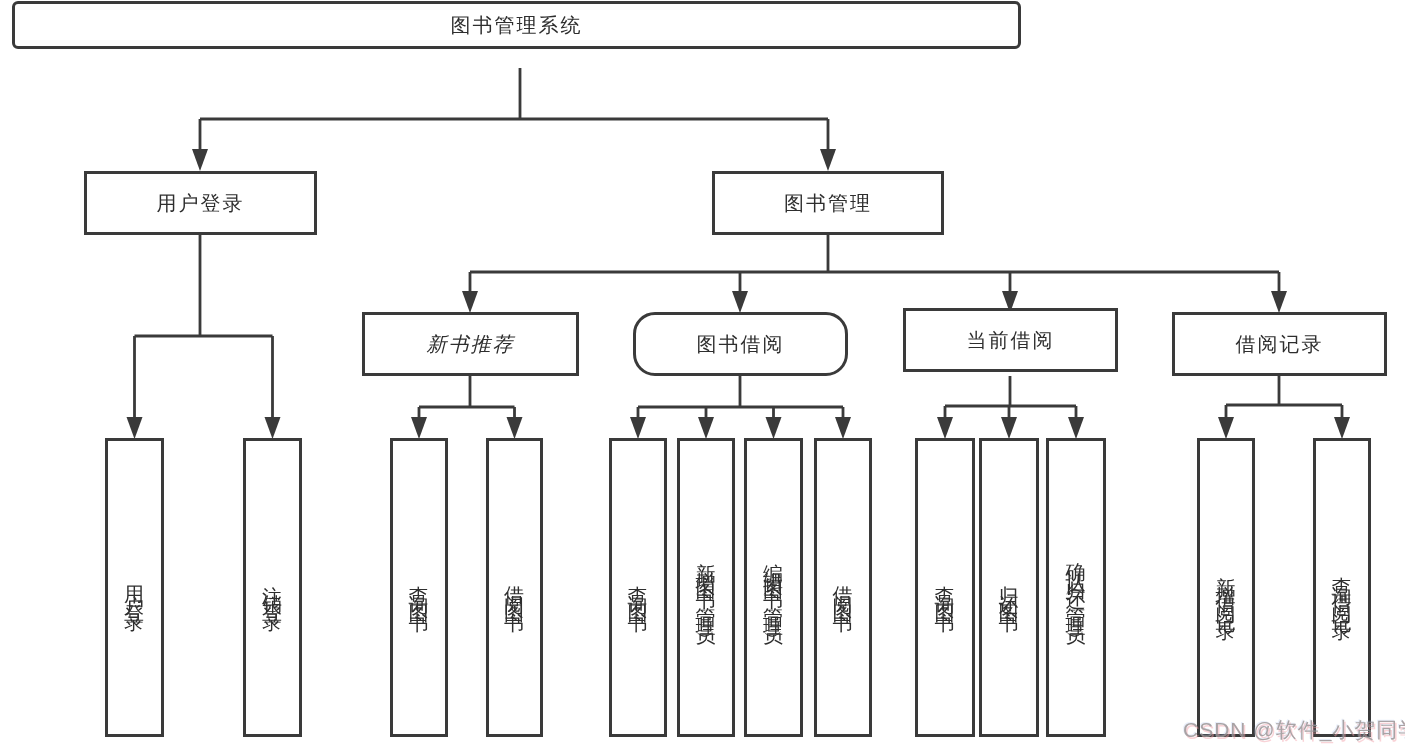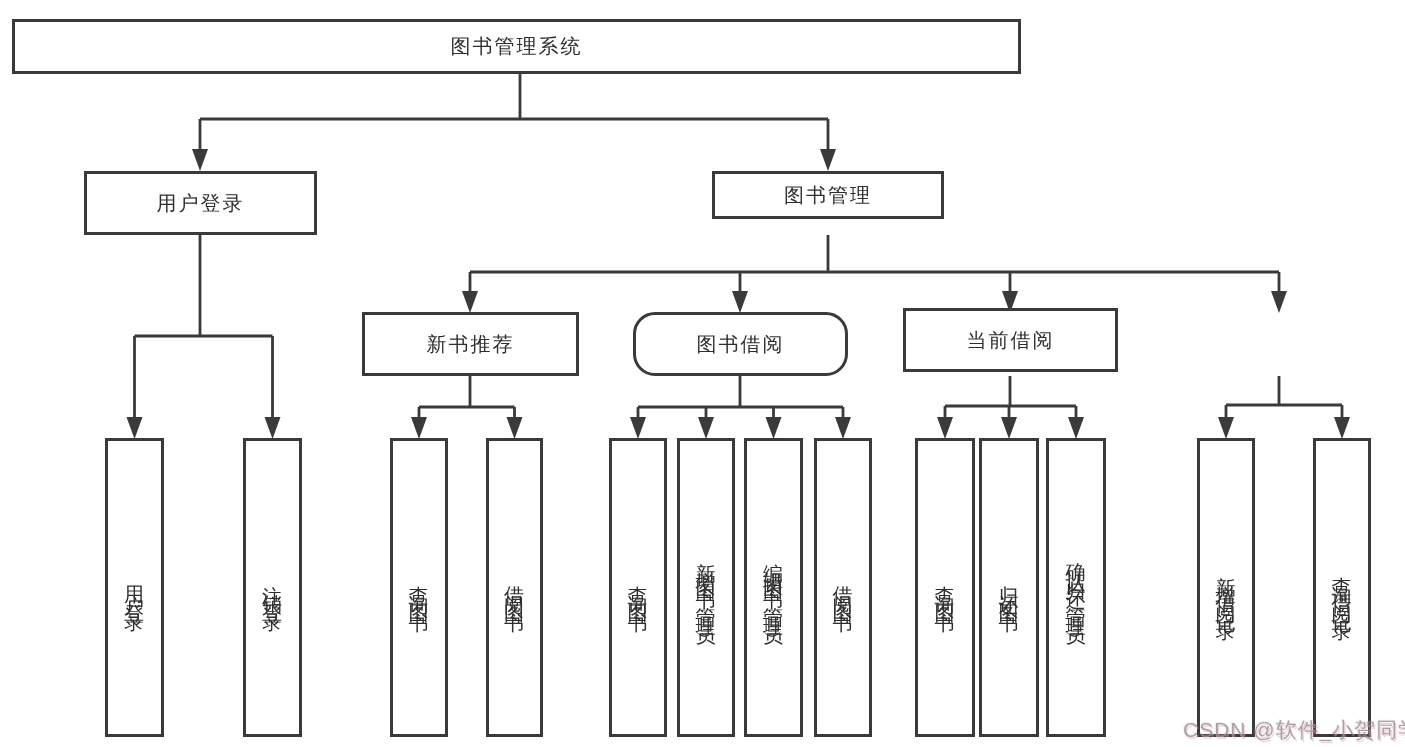--- a/index.html
+++ b/index.html
@@ -87,39 +87,42 @@
       <polygon points="765.5,417 781.5,417 773.5,439"></polygon>
       <polygon points="835,417 851,417 843,439"></polygon>
       <polygon points="937,417 953,417 945,439"></polygon>
       <polygon points="1001,417 1017,417 1009,439"></polygon>
       <polygon points="1068,417 1084,417 1076,439"></polygon>
       <polygon points="1218,417 1234,417 1226,439"></polygon>
       <polygon points="1334,417 1350,417 1342,439"></polygon>
     </g>
   </svg>
 
-  <div class="box" style="left:12px;top:19px;width:1009px;height:55px;">
+  <div class="box" style="left:12px;top:1px;width:1009px;height:48px;border-radius:6px;">
     <span class="hlabel">图书管理系统</span>
   </div>
 
   <div class="box" style="left:84px;top:171px;width:233px;height:64px;">
     <span class="hlabel">用户登录</span>
   </div>
-  <div class="box" style="left:712px;top:171px;width:232px;height:48px;">
+  <div class="box" style="left:712px;top:171px;width:232px;height:64px;">
     <span class="hlabel">图书管理</span>
   </div>
 
-  <div class="box" style="left:362px;top:312px;width:217px;height:64px;">
+  <div class="box" style="left:362px;top:312px;width:217px;height:64px;font-style:italic;">
     <span class="hlabel">新书推荐</span>
   </div>
   <div class="box" style="left:633px;top:312px;width:215px;height:64px;border-radius:22px;">
     <span class="hlabel">图书借阅</span>
   </div>
   <div class="box" style="left:903px;top:308px;width:215px;height:64px;">
     <span class="hlabel">当前借阅</span>
+  </div>
+  <div class="box" style="left:1172px;top:312px;width:215px;height:64px;">
+    <span class="hlabel">借阅记录</span>
   </div>
 
   <div class="box" style="left:105px;top:438px;width:59px;height:299px;">
     <span class="vtext">用户登录</span>
   </div>
   <div class="box" style="left:243px;top:438px;width:59px;height:299px;">
     <span class="vtext">注销登录</span>
   </div>
 
   <div class="box" style="left:390px;top:438px;width:58px;height:299px;">

